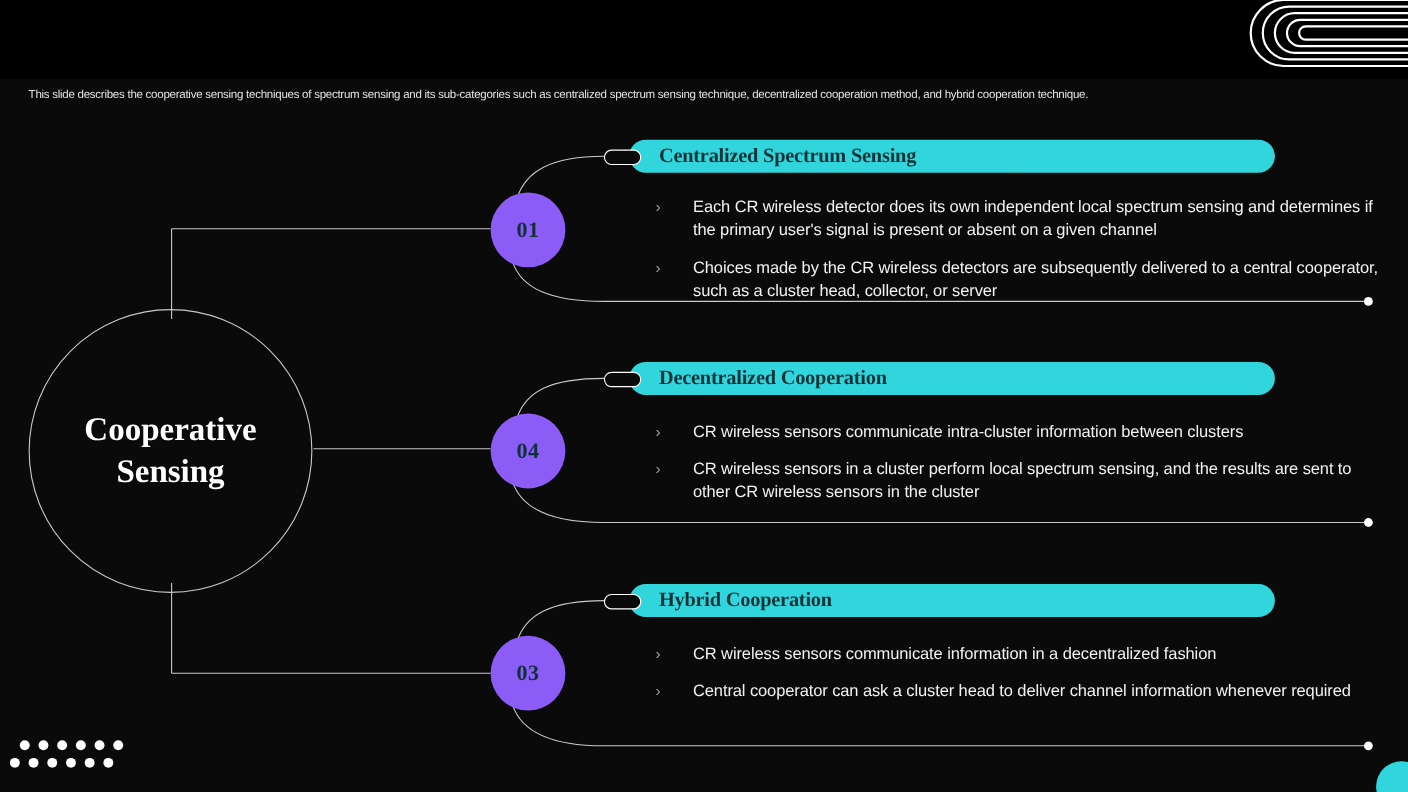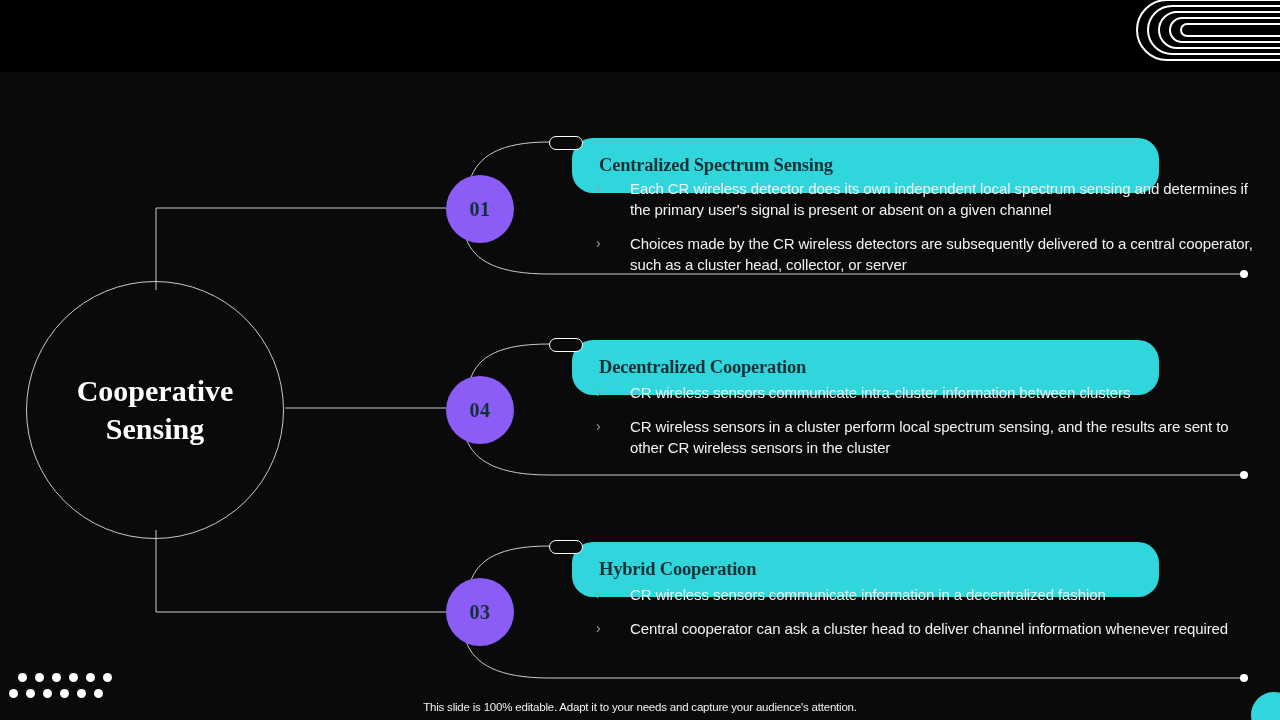--- a/index.html
+++ b/index.html
@@ -101,22 +101,22 @@
     font-size: 20px;
     color: #103038;
     letter-spacing: 0.5px;
   }
   #row-1 .num-badge { top: 55px; }
   #row-2 .num-badge { top: 54px; }
   #row-3 .num-badge { top: 54px; }
 
   .card-header {
     position: absolute;
-    left: 572px; top: 18px;
-    width: 587px; height: 55px;
+    left: 572px; top: 7px;
+    width: 587px; height: 30px;
     background: #31D6DD;
     border-radius: 21px;
     display: flex;
     align-items: center;
   }
   .card-header-text {
     margin-left: 27px;
     font-family: "Liberation Serif", serif;
     font-weight: bold;
     font-size: 18.5px;
@@ -195,20 +195,21 @@
     color: #f0f0f0;
     letter-spacing: -0.2px;
   }
 </style>
 </head>
 <body>
 
 <div id="slide">
 
   <div id="header-band"></div>
+  <div id="page-subtitle">This slide describes the cooperative sensing techniques of spectrum sensing and its sub-categories such as centralized spectrum sensing technique, decentralized cooperation method, and hybrid cooperation technique.</div>
 
   <svg id="corner-arcs" viewBox="0 0 160 74" preserveAspectRatio="none">
     <path d="M160 4 H 47 A 30 30 0 0 0 47 64 H 160" fill="none" stroke="#ffffff" stroke-width="2"></path>
     <path d="M160 10 H 52 A 24 24 0 0 0 52 58 H 160" fill="none" stroke="#ffffff" stroke-width="2"></path>
     <path d="M160 16 H 57 A 18 18 0 0 0 57 52 H 160" fill="none" stroke="#ffffff" stroke-width="2"></path>
     <path d="M160 22 H 62 A 12 12 0 0 0 62 46 H 160" fill="none" stroke="#ffffff" stroke-width="2"></path>
     <path d="M160 28 H 67 A 6 6 0 0 0 67 40 H 160" fill="none" stroke="#ffffff" stroke-width="2"></path>
   </svg>
 
   <svg id="connectors" viewBox="0 0 1280 720">
@@ -303,15 +304,14 @@
       <div class="dot" style="left: 2px; top: 16px;"></div>
       <div class="dot" style="left: 19px; top: 16px;"></div>
       <div class="dot" style="left: 36px; top: 16px;"></div>
       <div class="dot" style="left: 53px; top: 16px;"></div>
       <div class="dot" style="left: 70px; top: 16px;"></div>
       <div class="dot" style="left: 87px; top: 16px;"></div>
     </div>
 
   <div id="corner-blob"></div>
 
-  <div id="footer-note">This slide is 100% editable. Adapt it to your needs and capture your audience's attention.</div>
 
 </div>
 
 </body></html>

